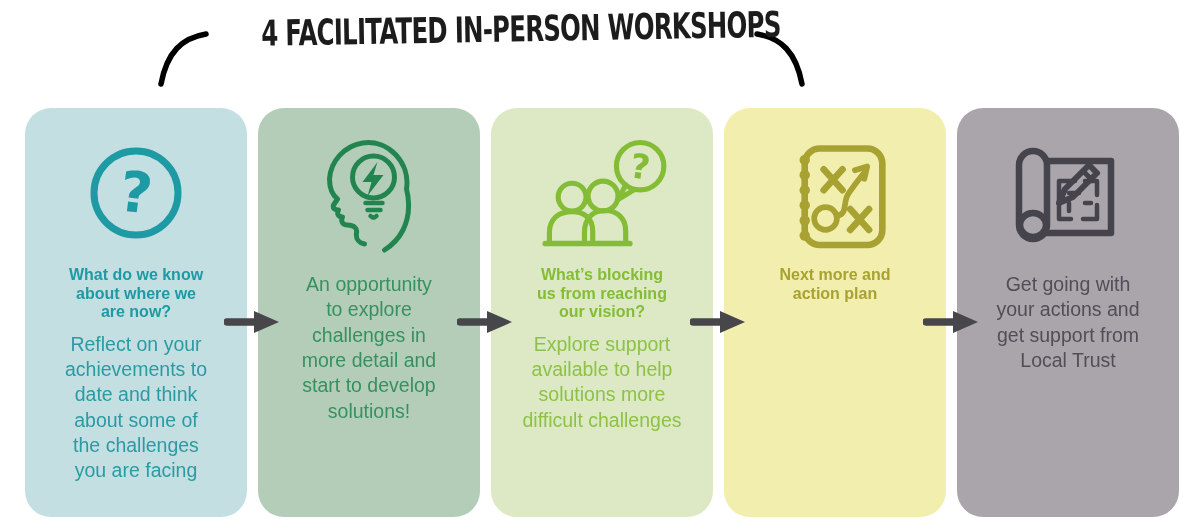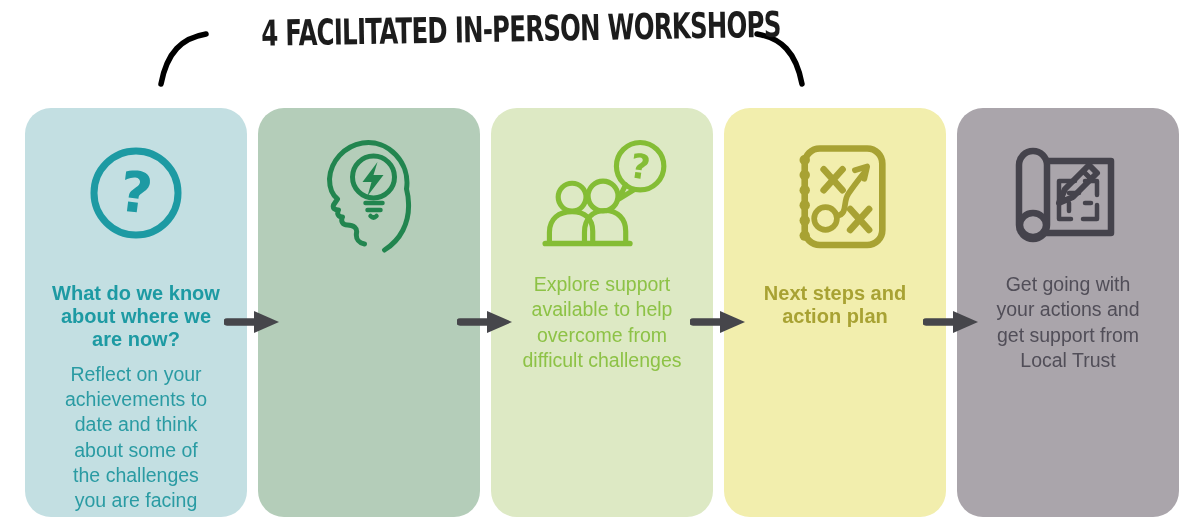--- a/index.html
+++ b/index.html
@@ -13,22 +13,22 @@
   .header-title .squish{display:inline-block;transform:scaleX(.74) scaleY(1.08);
                 transform-origin:center;letter-spacing:-1px;white-space:nowrap;}
   .header-curves{position:absolute;left:0;top:0;width:1200px;height:100px;}
 
   
   .cards{position:absolute;left:25px;top:108px;width:1154px;height:409px;display:flex;gap:11px;}
   .card{flex:1;border-radius:26px;background:var(--bg);text-align:center;
         padding:0 6px;box-sizing:border-box;}
   .icon-area{height:138px;margin-top:16px;display:flex;align-items:center;
              justify-content:center;color:var(--accent);}
-  .card-title{font-weight:bold;font-size:20px;line-height:1.16;color:var(--accent);
-              white-space:pre-line;margin:20px auto 0;}
+  .card-title{font-weight:bold;font-size:16px;line-height:1.16;color:var(--accent);
+              white-space:pre-line;margin:4px auto 0;}
   .card-body{font-size:19.5px;line-height:1.3;color:var(--body);
              white-space:pre-line;margin:10px auto 0;font-weight:400;}
 
   
   .arrow{position:absolute;top:308px;width:58px;height:28px;color:var(--arrow,#46464b);}
 
   svg .stroke{fill:none;stroke:currentColor;stroke-linecap:round;stroke-linejoin:round;}
   svg .fill{fill:currentColor;stroke:none;}
 </style>
 </head>
@@ -67,59 +67,68 @@
 
     <div class="card" style="--bg: #b4cdb9; --accent: #22854f; --body: #37915f;">
       <div class="icon-area">
         <svg width="106" height="120" viewBox="0 0 105 120">
           <path class="stroke" stroke-width="5" d="M68,117 C84,107 93,90 92,70 C92,64 91,60 90,56 C94,30 72,6 46,10 C28,13 14,28 13,46 C13,55 16,62 21,66 L17,72 C16,75 18,77 22,77 C20,81 22,84 26,84 C24,88 26,92 31,92 C37,92 41,95 40,100 C39,106 43,110 48,111"></path>
           <circle class="stroke" cx="57" cy="44" r="21" stroke-width="5"></circle>
           <path class="fill" d="M61,29 L46,49 L55,49 L51,63 L67,42 L57,42 Z"></path>
           <path class="stroke" stroke-width="4.5" d="M49,70 L66,70 M51,77 L64,77 M54,83 Q57,86 60,83"></path>
         </svg>
       </div>
+      <div class="card-body" style="max-width:150px">An opportunity
+to explore
+challenges in
+more detail and
+start to develop
+solutions!</div>
     </div>
 
     <div class="card" style="--bg: #dde9c4; --accent: #84bd35; --body: #8dc246;">
       <div class="icon-area">
         <svg width="134" height="116" viewBox="0 0 130 112">
           <path class="stroke" stroke-width="5.5" d="M10,105 L92,105"></path>
           <circle class="stroke" cx="36" cy="60" r="13.5" stroke-width="5"></circle>
           <circle class="stroke" cx="66" cy="59" r="14.5" stroke-width="5"></circle>
           <path class="stroke" stroke-width="5" d="M14,105 L14,94 C14,81 23,74 36,74 C48,74 56,81 56,93 L56,105"></path>
           <path class="stroke" stroke-width="5" d="M48,105 L48,94 C48,81 56,73 68,73 C80,73 88,81 88,93 L88,105"></path>
           <circle class="stroke" cx="102" cy="30" r="23" stroke-width="5"></circle>
           <path class="stroke" stroke-width="5" d="M88,48 L81,62 L96,53"></path>
           <text x="102" y="42" text-anchor="middle" font-family="DejaVu Sans, sans-serif" font-size="33" font-weight="bold" fill="currentColor" transform="rotate(8 102 30)">?</text>
         </svg>
       </div>
+      <div class="card-title" style="max-width:190px">What’s blocking
+us from reaching
+our vision?</div>
       <div class="card-body" style="max-width:182px">Explore support
 available to help
-overcome from
+solutions more
 difficult challenges</div>
     </div>
 
     <div class="card" style="--bg: #f2eead; --accent: #a8a233; --body: #b9bd5a;">
       <div class="icon-area">
         <svg width="106" height="122" viewBox="0 0 112 122">
           <circle class="fill" cx="24" cy="26" r="5.5"></circle>
           <circle class="fill" cx="24" cy="42" r="5.5"></circle>
           <circle class="fill" cx="24" cy="58" r="5.5"></circle>
           <circle class="fill" cx="24" cy="74" r="5.5"></circle>
           <circle class="fill" cx="24" cy="90" r="5.5"></circle>
           <circle class="fill" cx="24" cy="106" r="5.5"></circle>
           <rect class="stroke" x="24" y="14" width="82" height="102" rx="16" stroke-width="7"></rect>
           <path class="stroke" stroke-width="7" d="M44,36 L64,58 M64,36 L44,58"></path>
           <path class="stroke" stroke-width="7" d="M72,78 L92,100 M92,78 L72,100"></path>
           <circle class="stroke" cx="46" cy="88" r="12" stroke-width="6"></circle>
           <path class="stroke" stroke-width="6" d="M58,85 C70,84 64,70 70,62 C74,56 80,48 88,38"></path>
           <path class="stroke" stroke-width="6" d="M77,37 L90,33 L87,46"></path>
         </svg>
       </div>
-      <div class="card-title" style="max-width:186px">Next steps and
+      <div class="card-title" style="max-width:186px">Next more and
 action plan</div>
     </div>
 
     <div class="card" style="--bg: #aaa5ab; --accent: #45434c; --body: #514e58;">
       <div class="icon-area">
         <svg width="126" height="112" viewBox="0 0 126 112">
           <rect class="stroke" x="14" y="14" width="28" height="88" rx="14" stroke-width="6.5"></rect>
           <ellipse class="stroke" cx="28" cy="88" rx="13" ry="12" stroke-width="6.5"></ellipse>
           <path class="stroke" stroke-width="6.5" d="M42,24 L106,24 L106,96 L40,96"></path>
           <path class="stroke" stroke-width="4.5" d="M54,82 L54,44 L70,44 M80,44 L92,44 L92,58 M92,68 L92,82 L78,82 M66,82 L54,82 M64,56 L74,56 M64,66 L64,74 M80,66 L86,66"></path>

